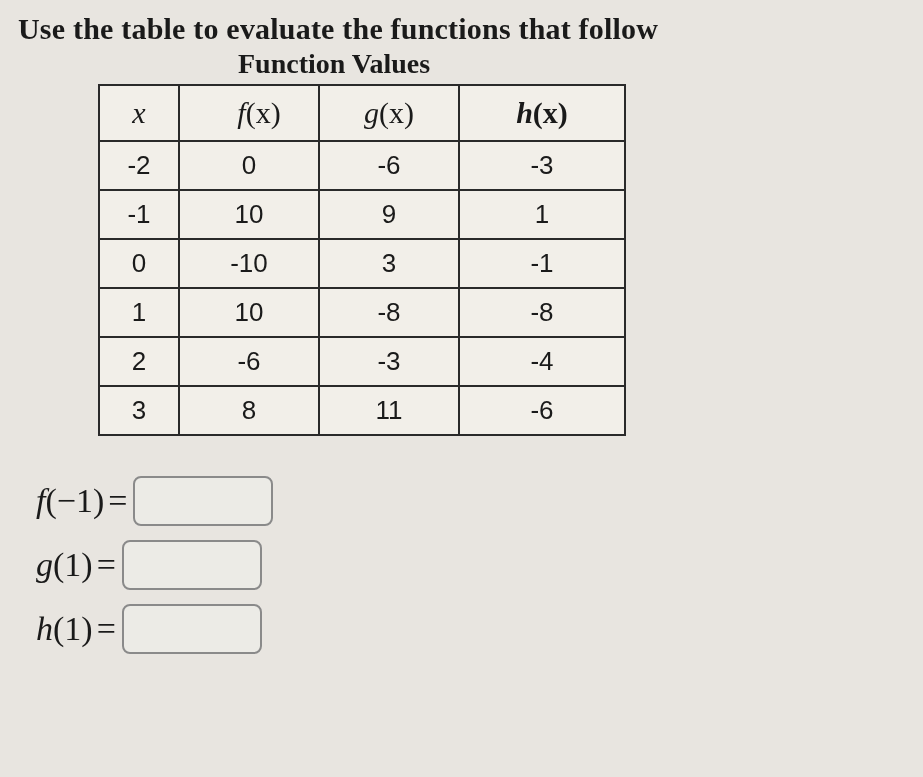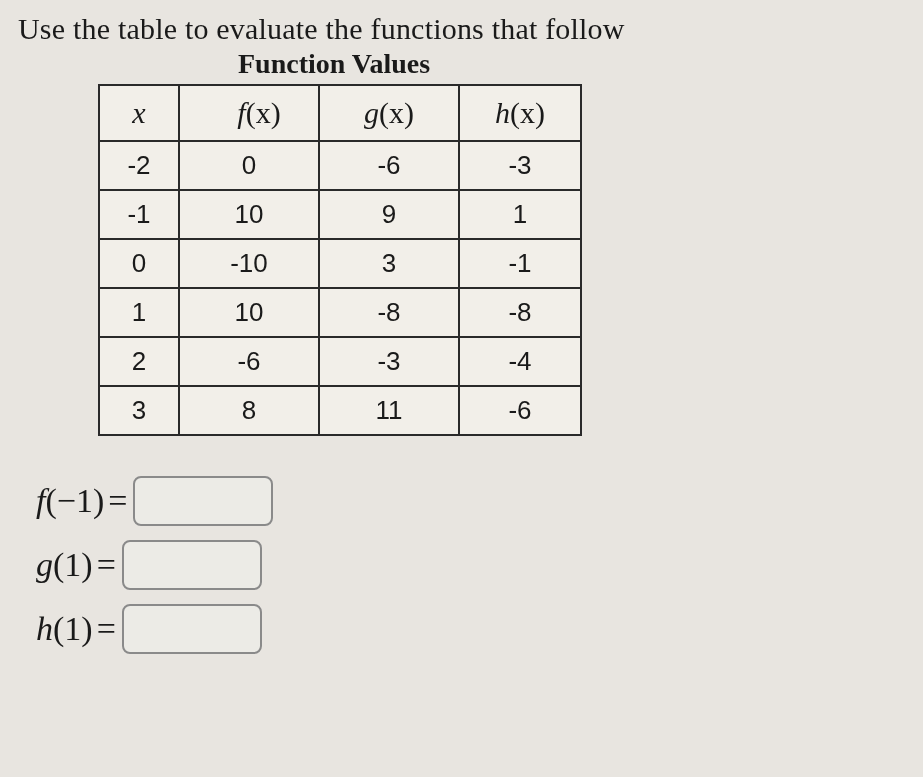--- a/index.html
+++ b/index.html
@@ -10,21 +10,21 @@
     body {
       width: 923px;
       height: 777px;
       background: #e8e5e0;
       font-family: Georgia, 'Times New Roman', serif;
       padding: 12px 18px;
       color: #1a1a1a;
     }
     .title {
       font-size: 30px;
-      font-weight: normal;
+      font-weight: bold;
       margin-bottom: 2px;
       letter-spacing: 0.2px;
     }
     .subtitle {
       font-size: 28px;
       text-align: left;
       margin-left: 220px;
       margin-bottom: 4px;
       font-weight: bold;
     }
@@ -48,21 +48,21 @@
       font-style: italic;
       font-size: 30px;
       padding: 10px 0;
     }
     th .paren {
       font-style: normal;
     }
     .col-x { width: 80px; }
     .col-f { width: 140px; padding-left: 20px; }
     .col-g { width: 140px; text-align: center; }
-    .col-h { width: 122px; }
+    .col-h { width: 166px; font-weight: bold; }
     td {
       font-family: Arial, sans-serif;
     }
     .questions {
       margin-left: 18px;
     }
     .question-row {
       display: flex;
       align-items: center;
       margin-bottom: 14px;

